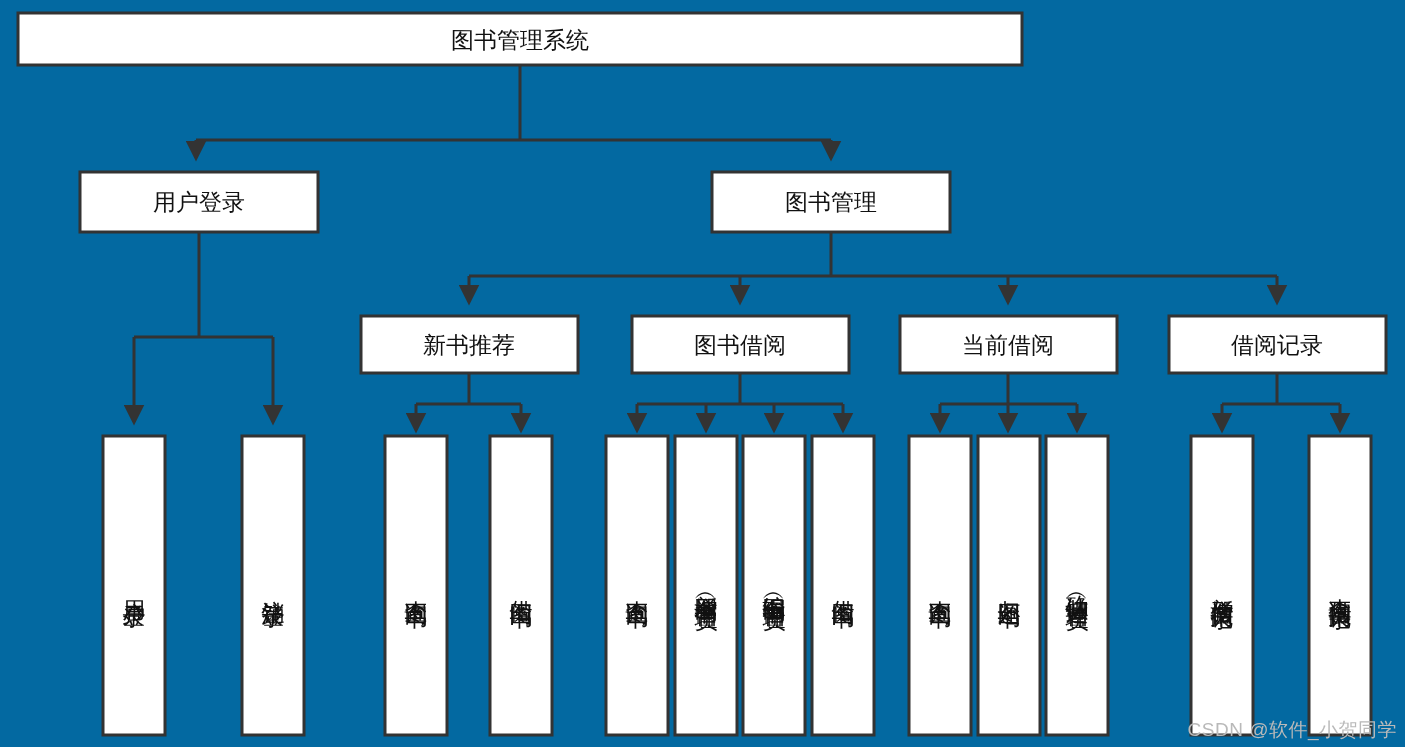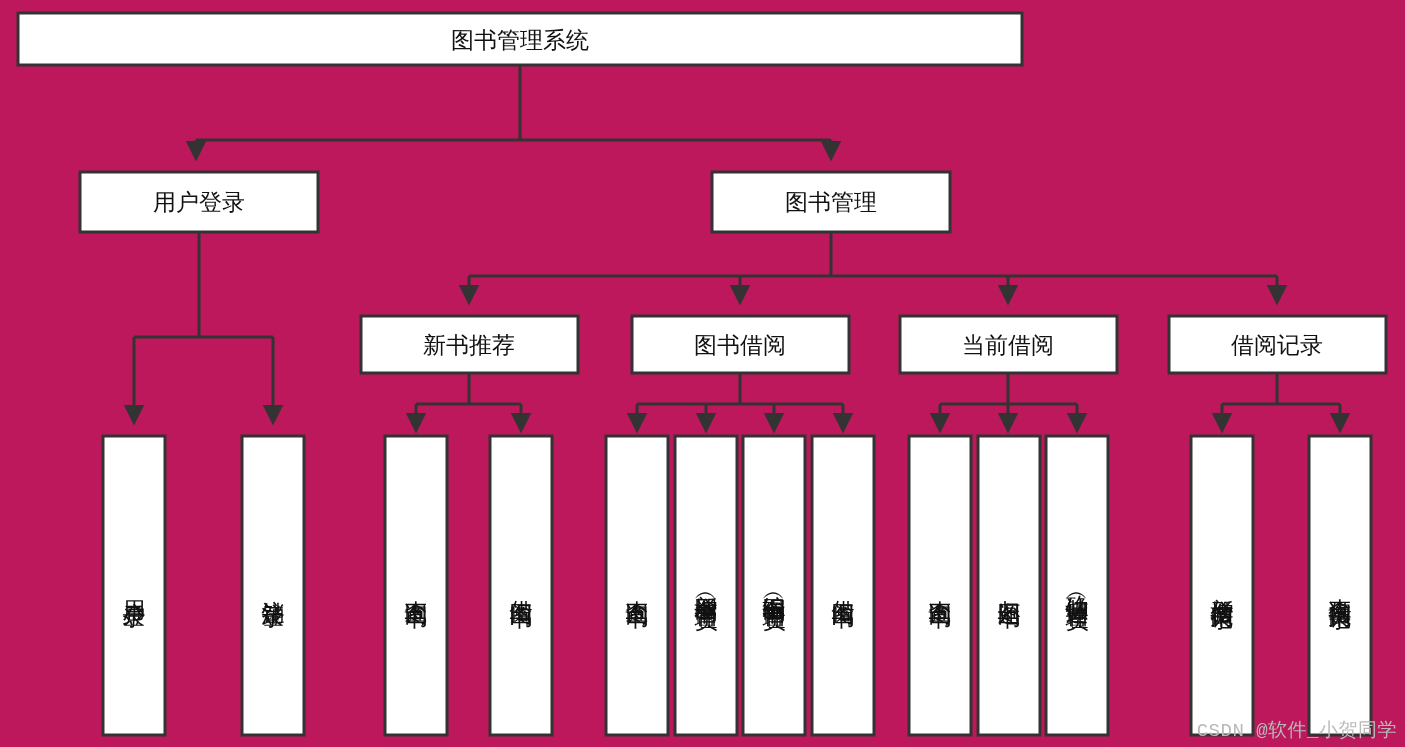--- a/index.html
+++ b/index.html
@@ -8,21 +8,21 @@
     padding: 0;
     background: #ffffff;
   }
   body {
     font-family: "DejaVu Sans", "Liberation Sans", sans-serif;
   }
   #diagram-root {
     position: relative;
     width: 1405px;
     height: 747px;
-    background: #be185d;
+    background: #0369a1;
     overflow: hidden;
   }
   svg.diagram-canvas {
     position: absolute;
     inset: 0;
     width: 1405px;
     height: 747px;
     display: block;
   }
   .node-box {
@@ -59,21 +59,21 @@
     align-items: center;
     justify-content: center;
     text-align: center;
     white-space: pre-wrap;
     pointer-events: none;
   }
   .watermark {
     position: absolute;
     right: 8px;
     bottom: 4px;
-    font-family: Liberation Mono, monospace;
+    font-family: Liberation Sans, sans-serif;
     font-size: 19px;
     color: #b9b9b9;
     letter-spacing: 0.5px;
     white-space: nowrap;
   }
 </style>
 </head>
 <body>
 
 <div id="diagram-root">

